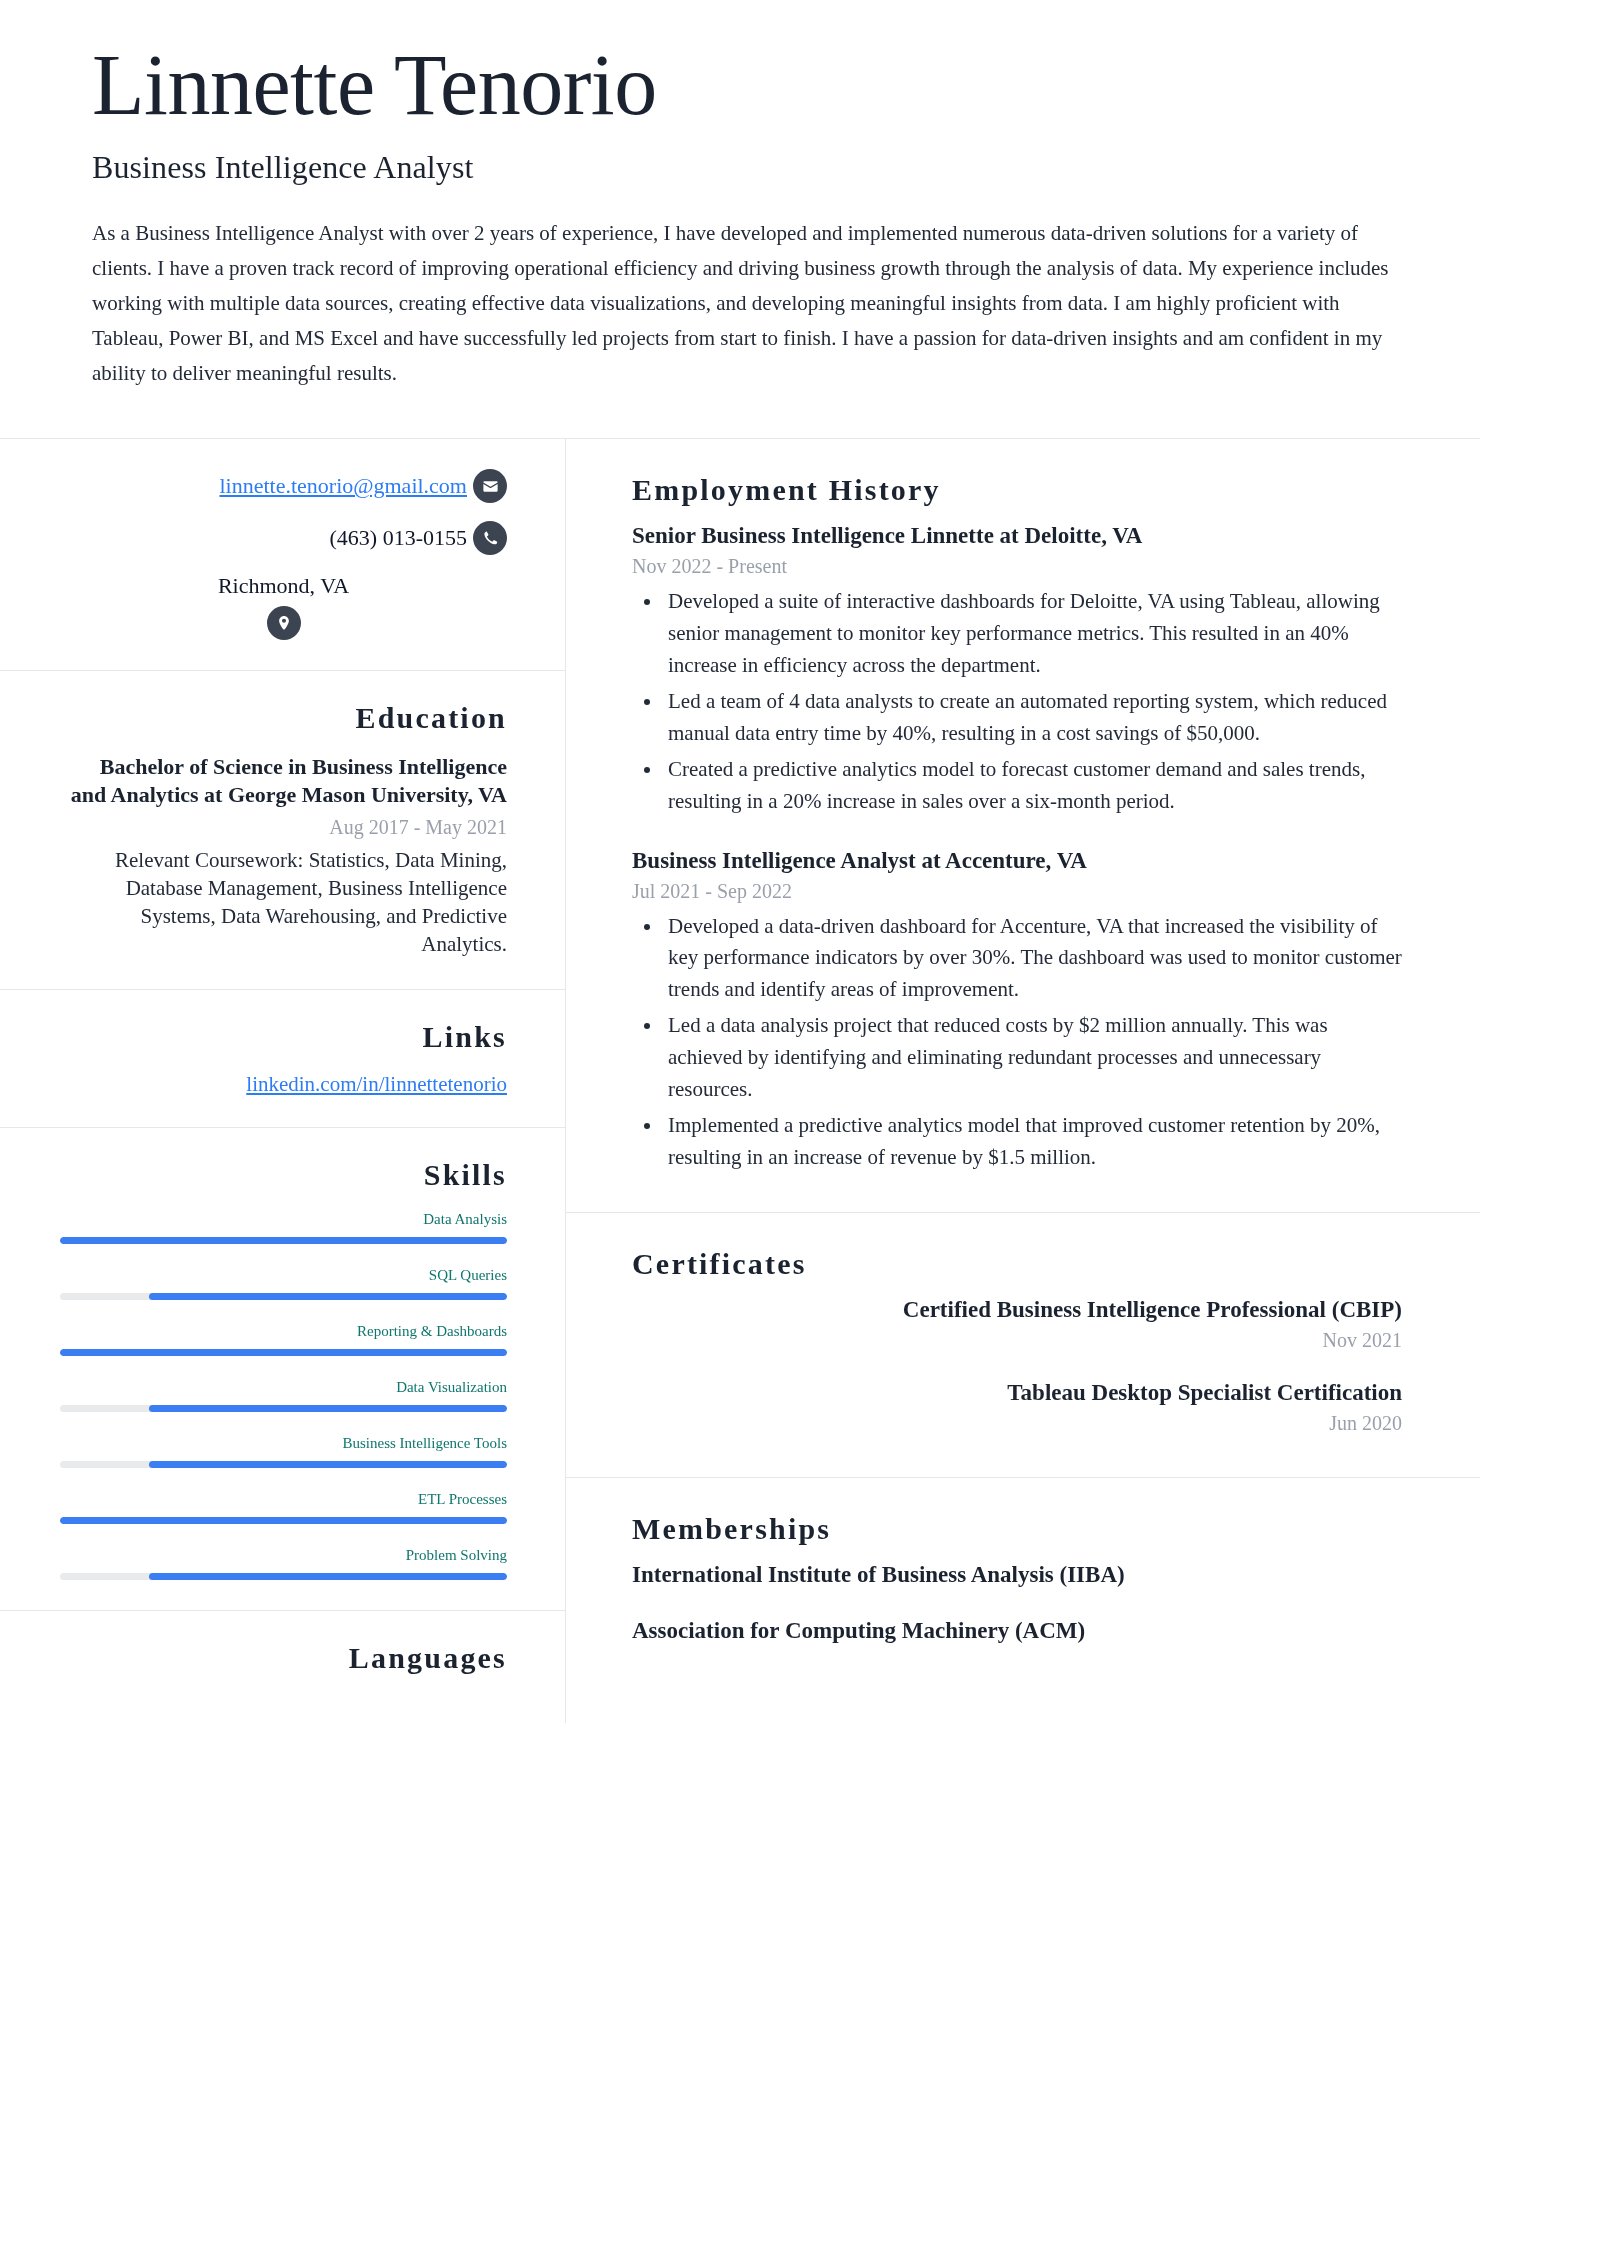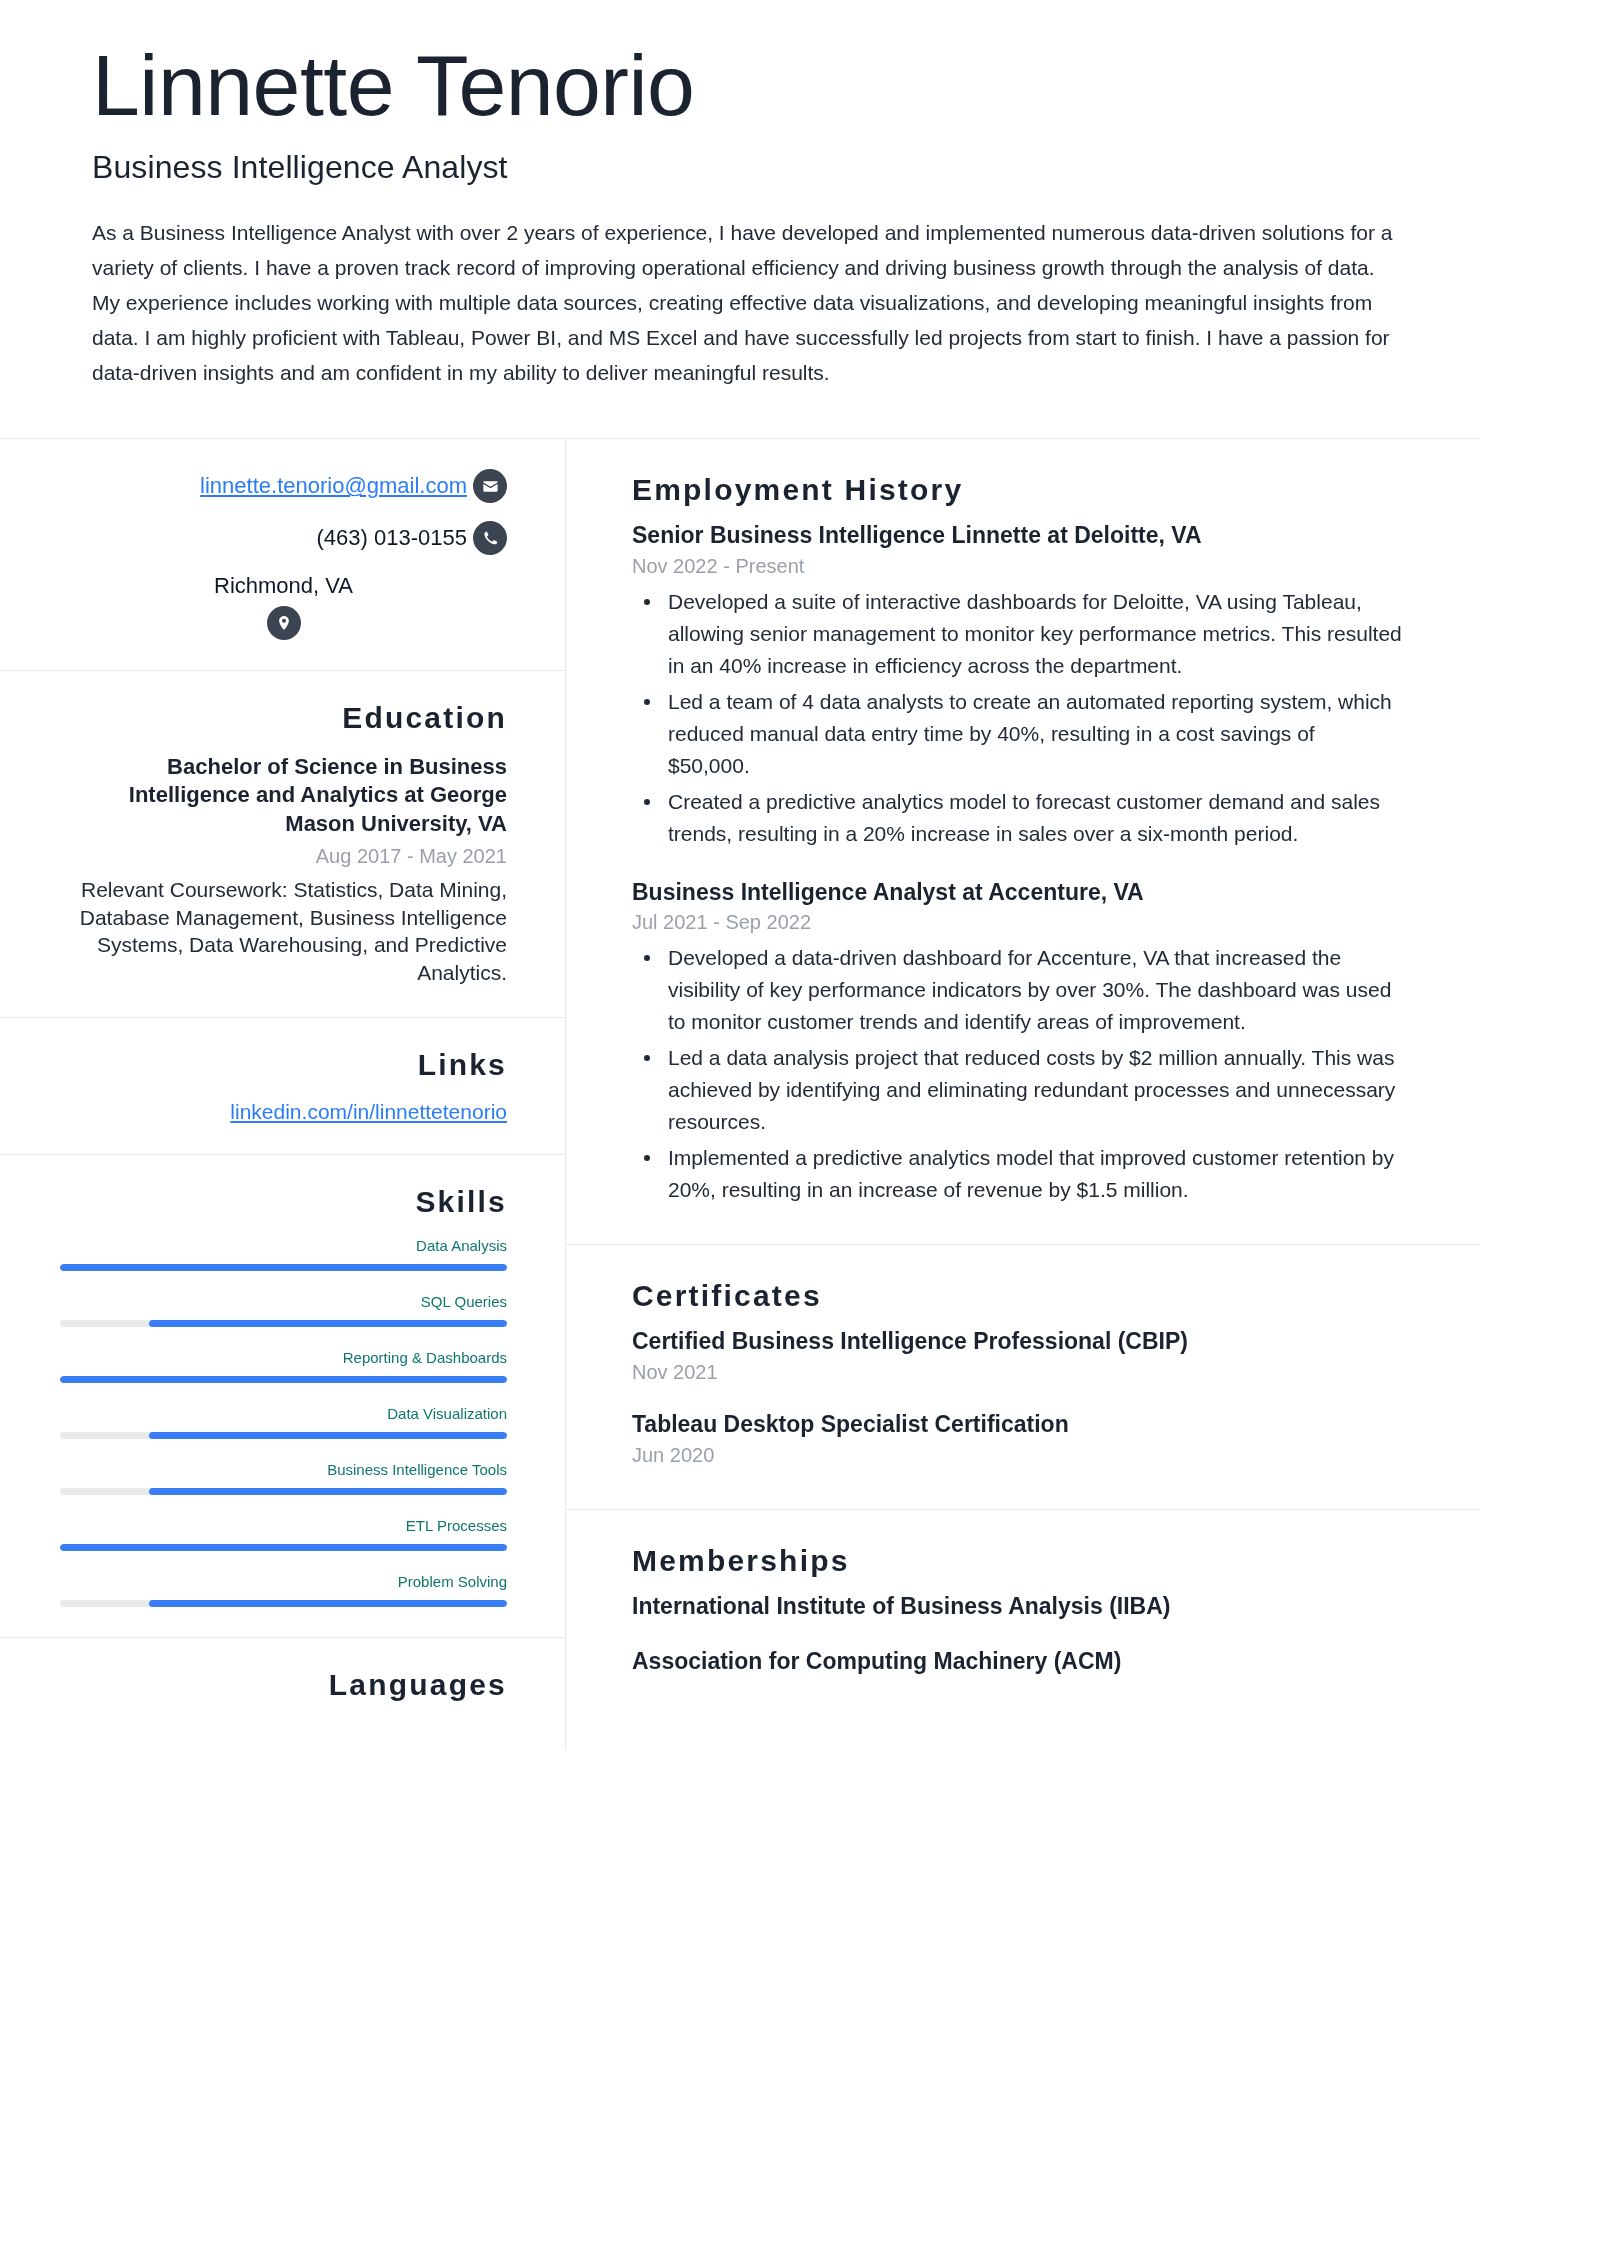--- a/index.html
+++ b/index.html
@@ -13,20 +13,21 @@
     font-family: "Liberation Sans", sans-serif;
     color: #1d2432;
     -webkit-font-smoothing: antialiased;
   }
   .page {
     position: relative;
     width: 1480px;
     min-height: 2261px;
     box-sizing: border-box;
     overflow: hidden;
+    font-family: Liberation Serif, serif;
   }
 
   
   .header {
     padding: 40px 80px 0 92px;
   }
   .full-name {
     font-size: 86px;
     font-weight: 400;
     line-height: 1.06;
@@ -216,21 +217,21 @@
   .bullets li::before {
     content: "";
     position: absolute;
     left: -22px;
     top: 13px;
     width: 6px;
     height: 6px;
     border-radius: 50%;
     background: #232b39;
   }
-  .cert-entry { margin-bottom: 26px; }
+  .cert-entry { margin-bottom: 26px; text-align: right; }
   .cert-entry:last-child { margin-bottom: 0; }
   .mem-entry {
     font-size: 23px;
     font-weight: 700;
     color: #1b2331;
     margin-bottom: 26px;
     line-height: 1.3;
   }
   .mem-entry:last-child { margin-bottom: 0; }
 </style>

